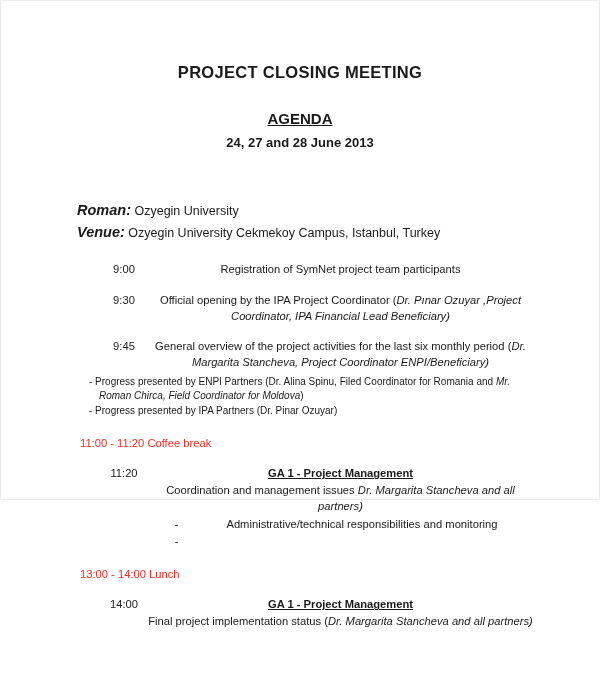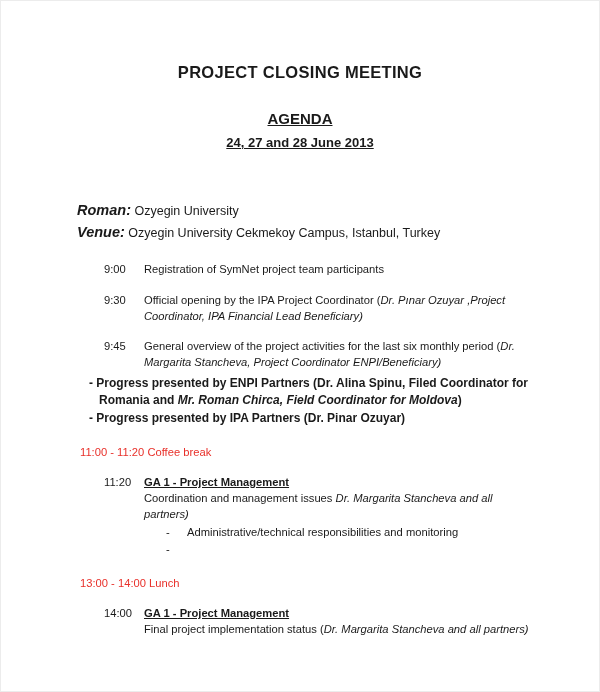--- a/index.html
+++ b/index.html
@@ -11,21 +11,21 @@
     width: 600px;
     height: 692px;
     font-family: "Liberation Sans", sans-serif;
     color: #1a1a1a;
     overflow: hidden;
   }
   .page {
     position: relative;
     box-sizing: border-box;
     width: 600px;
-    height: 692px;
+    height: 500px;
     background: #ffffff;
     border: 1px solid #ececec;
     padding: 0;
   }
 
   
   .title-block {
     text-align: center;
     margin: 0;
     padding-top: 62px;
@@ -44,21 +44,20 @@
     padding-top: 27px;
     line-height: 1.2;
     text-decoration: underline;
   }
   .doc-dates {
     font-size: 13px;
     font-weight: bold;
     margin: 0;
     padding-top: 7px;
     line-height: 1.2;
-    text-decoration: underline;
   }
 
   
   .meta-block {
     margin: 0;
     padding-left: 76px;
     padding-right: 60px;
     padding-top: 49px;
   }
   .meta-line {
@@ -94,20 +93,21 @@
     margin: 0;
     padding-top: 18px;
     padding-left: 0;
   }
   .row {
     display: flex;
     align-items: flex-start;
     padding-left: 103px;
     padding-right: 62px;
     margin-top: 14px;
+    text-align: center;
   }
   .row.first { margin-top: 0; }
   .row .time {
     flex: 0 0 40px;
     font-size: 11.2px;
     line-height: 1.44;
     white-space: nowrap;
   }
   .row .body {
     flex: 1 1 auto;
@@ -121,25 +121,24 @@
     display: inline-block;
   }
 
   
   .notes {
     padding-left: 88px;
     padding-right: 58px;
     margin-top: 5px;
   }
   .note-line {
-    font-size: 12px;
+    font-size: 10px;
     line-height: 1.44;
     text-indent: -10px;
     padding-left: 10px;
-    font-weight: bold;
   }
   .note-line + .note-line { margin-top: 0; }
   .note-line .it { font-style: italic; }
 
   
   .break-line {
     padding-left: 79px;
     font-size: 11.2px;
     line-height: 1.44;
     margin-top: 17px;

